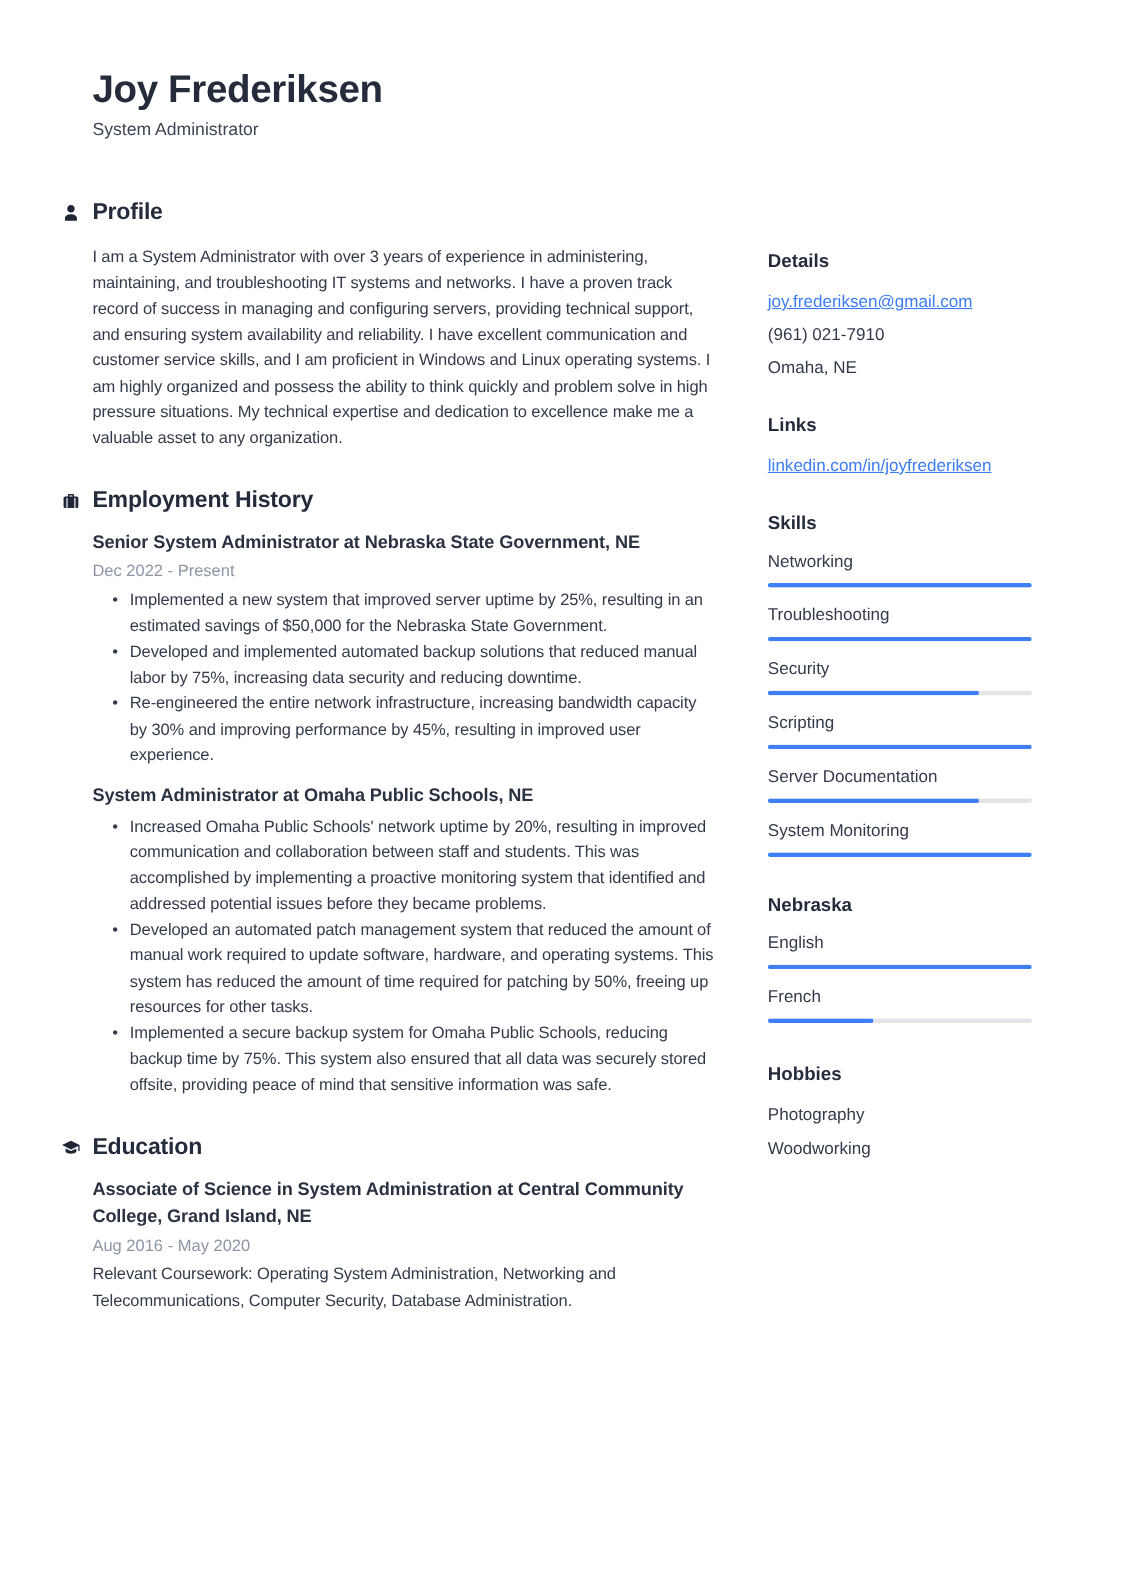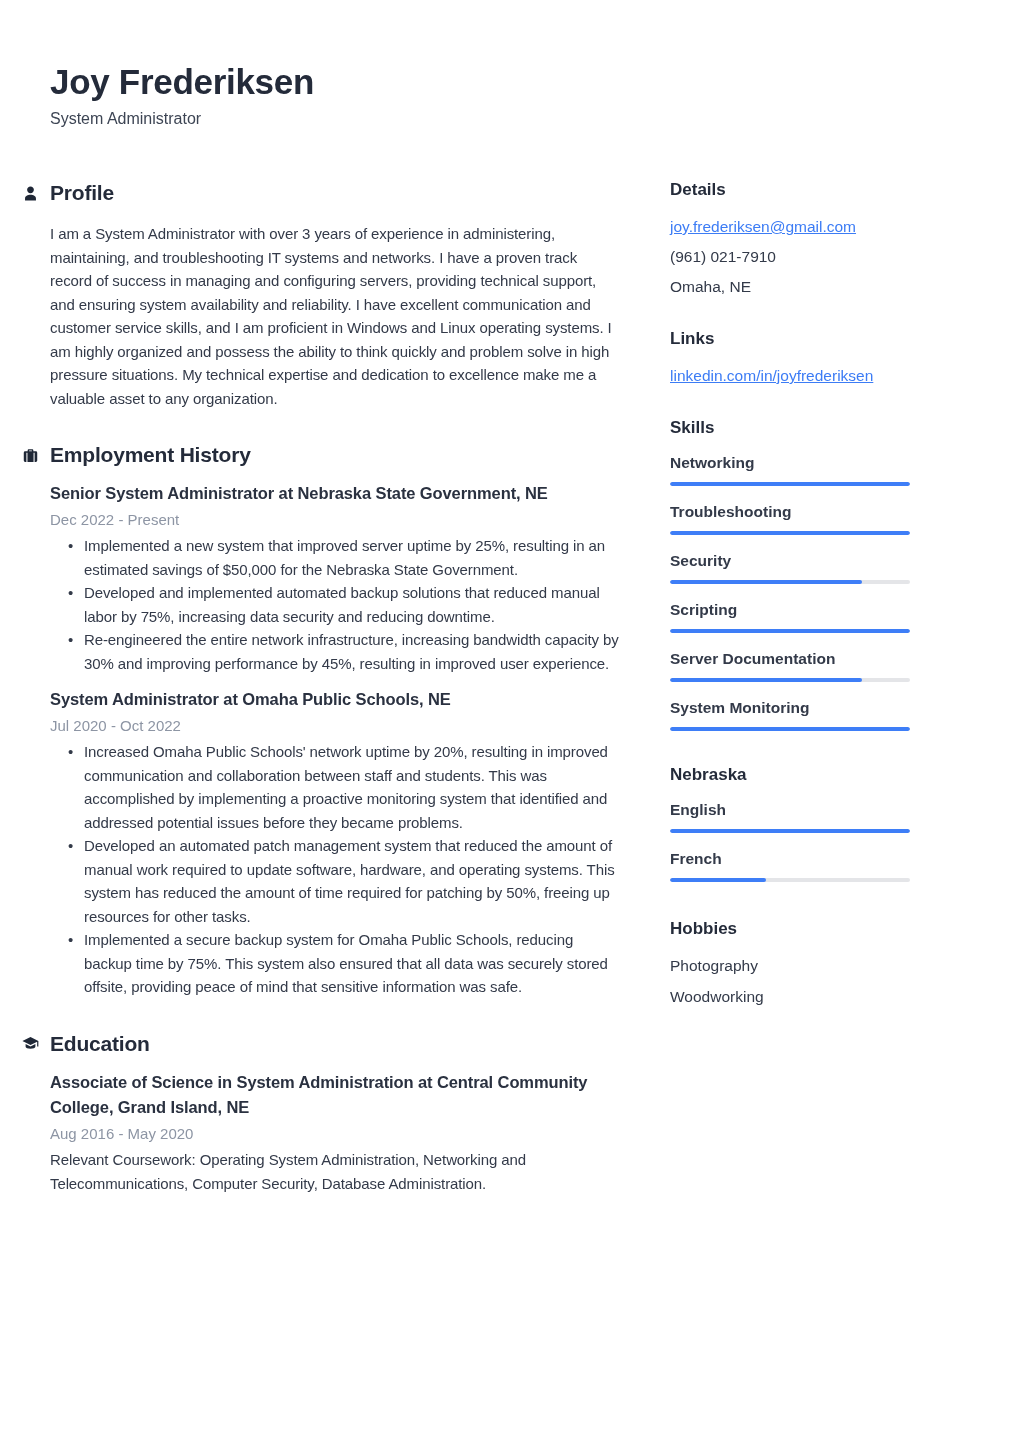--- a/index.html
+++ b/index.html
@@ -3,30 +3,30 @@
 <meta charset="utf-8">
 <style>
   * { margin: 0; padding: 0; box-sizing: border-box; }
   html, body { background: #ffffff; }
   body {
     width: 1024px; height: 1447px;
     font-family: "Liberation Sans", sans-serif;
     color: #333a49;
     overflow: hidden;
   }
-  .page { padding: 62px 86px 0 22px; width: 1024px; height: 1447px; overflow: hidden; }
+  .page { padding: 62px 86px 0 56px; width: 1024px; height: 1447px; overflow: hidden; }
 
   
   .header { margin-left: 28px; }
   .name { font-size: 35px; font-weight: 700; color: #242b3a; letter-spacing: -0.3px; line-height: 40px; }
   .job-title-sub { font-size: 16px; color: #3d4554; margin-top: 6px; line-height: 21px; }
 
   .columns { display: flex; margin-top: 50px; }
   .left-col { width: 600px; }
-  .right-col { width: 240px; margin-left: 48px; flex-shrink: 0; }
+  .right-col { width: 240px; margin-left: 48px; flex-shrink: 0; margin-top: 48px; }
 
   
   h2.section-heading {
     display: flex; align-items: center; gap: 11px;
     font-size: 21px; font-weight: 700; color: #242b3a;
     line-height: 28px; letter-spacing: -0.2px;
   }
   .sec-icon { width: 17px; height: 17px; flex-shrink: 0; display: inline-flex; }
   .sec-icon svg { width: 17px; height: 17px; fill: #1f2736; }
 
@@ -50,21 +50,21 @@
   .coursework { font-size: 15px; line-height: 24px; letter-spacing: -0.1px; margin-top: 4px; max-width: 572px; }
 
   
   .side-heading { font-size: 17px; font-weight: 700; color: #242b3a; line-height: 22px; margin-bottom: 11px; }
   .side-block { margin-top: 26px; }
   .side-block.first { margin-top: 0; }
   .contact-line { font-size: 15.5px; line-height: 30px; color: #333a49; }
   a.link { color: #3c7cf5; text-decoration: underline; font-size: 15.5px; line-height: 30px; }
 
   .skill-item { margin-bottom: 15px; }
-  .skill-label { font-size: 15.5px; line-height: 21px; color: #333a49; font-weight: bold; }
+  .skill-label { font-size: 15.5px; line-height: 21px; color: #333a49; }
   .bar-track { height: 4px; background: #e4e5e8; border-radius: 2px; margin-top: 9px; overflow: hidden; }
   .bar-fill { height: 4px; background: #3e7ef7; border-radius: 2px; width: 0; }
 
   .hobby-line { font-size: 15.5px; line-height: 30.5px; color: #333a49; }
 
   .lang-block { margin-top: 33px; }
   .hobbies-block { margin-top: 36px; }
 </style>
 </head>
 <body>
@@ -110,21 +110,20 @@
             <div class="date-line">Dec 2022 - Present</div>
             <ul class="bullets">
               <li>Implemented a new system that improved server uptime by 25%, resulting in an estimated savings of $50,000 for the Nebraska State Government.</li>
               <li>Developed and implemented automated backup solutions that reduced manual labor by 75%, increasing data security and reducing downtime.</li>
               <li>Re-engineered the entire network infrastructure, increasing bandwidth capacity by 30% and improving performance by 45%, resulting in improved user experience.</li>
             </ul>
           </div>
 
           <div>
             <div class="item-title">System Administrator at Omaha Public Schools, NE</div>
-            <div class="date-line">Jul 2020 - Oct 2022</div>
             <ul class="bullets">
               <li>Increased Omaha Public Schools' network uptime by 20%, resulting in improved communication and collaboration between staff and students. This was accomplished by implementing a proactive monitoring system that identified and addressed potential issues before they became problems.</li>
               <li>Developed an automated patch management system that reduced the amount of manual work required to update software, hardware, and operating systems. This system has reduced the amount of time required for patching by 50%, freeing up resources for other tasks.</li>
               <li>Implemented a secure backup system for Omaha Public Schools, reducing backup time by 75%. This system also ensured that all data was securely stored offsite, providing peace of mind that sensitive information was safe.</li>
             </ul>
           </div>
 
         </div>
       </div>
 

